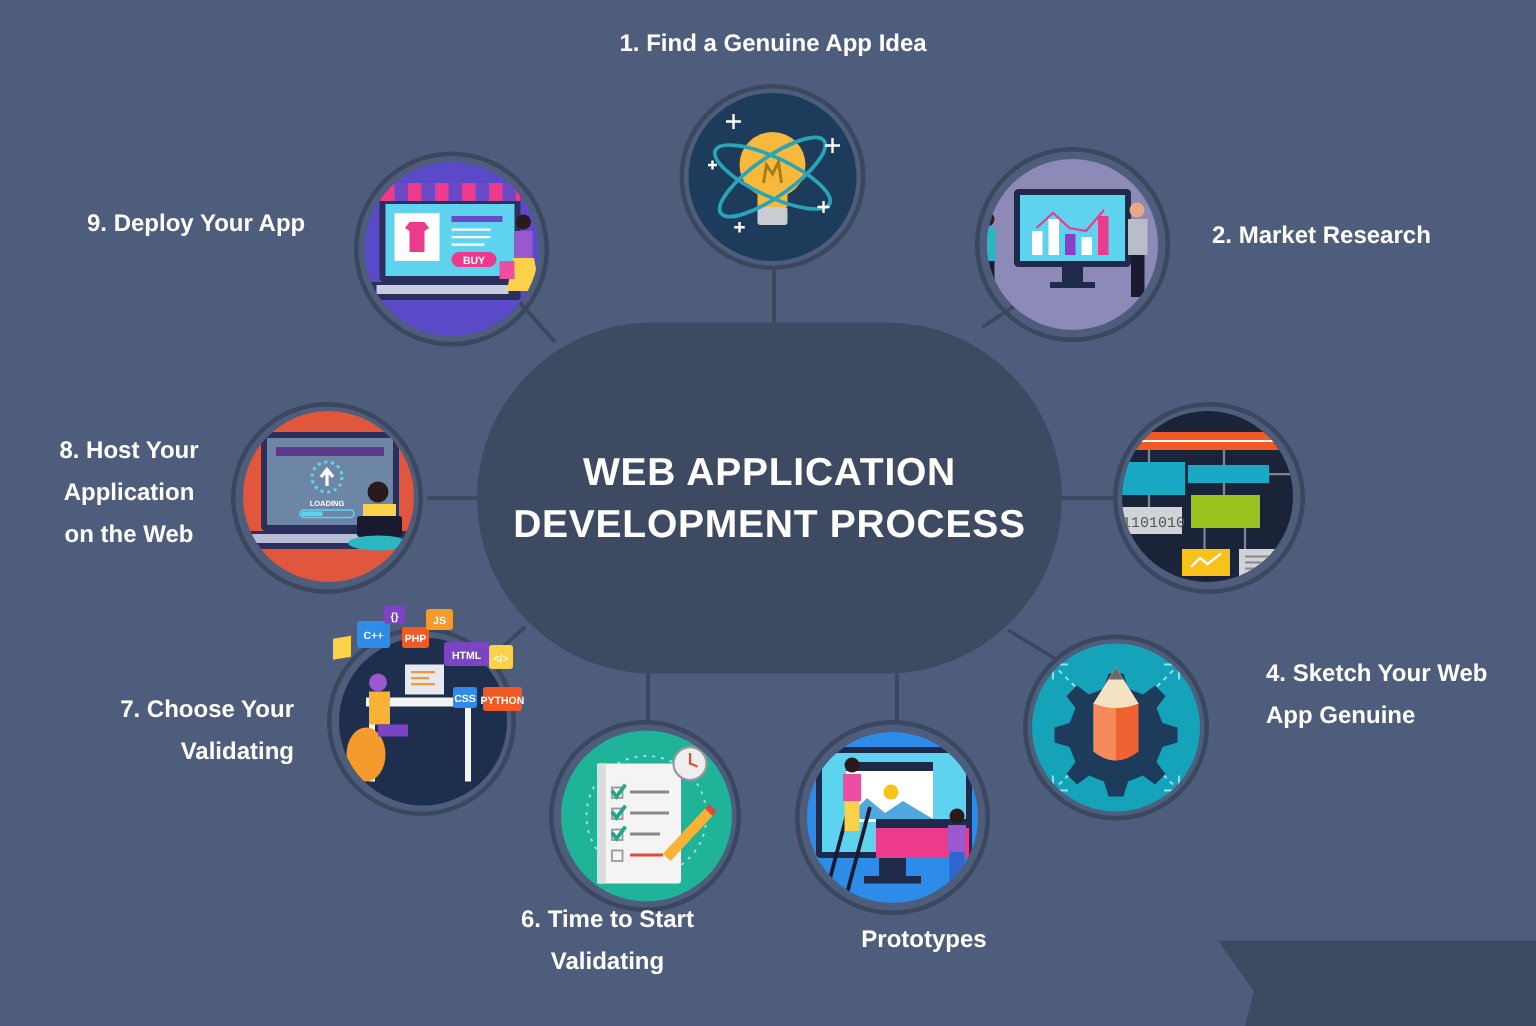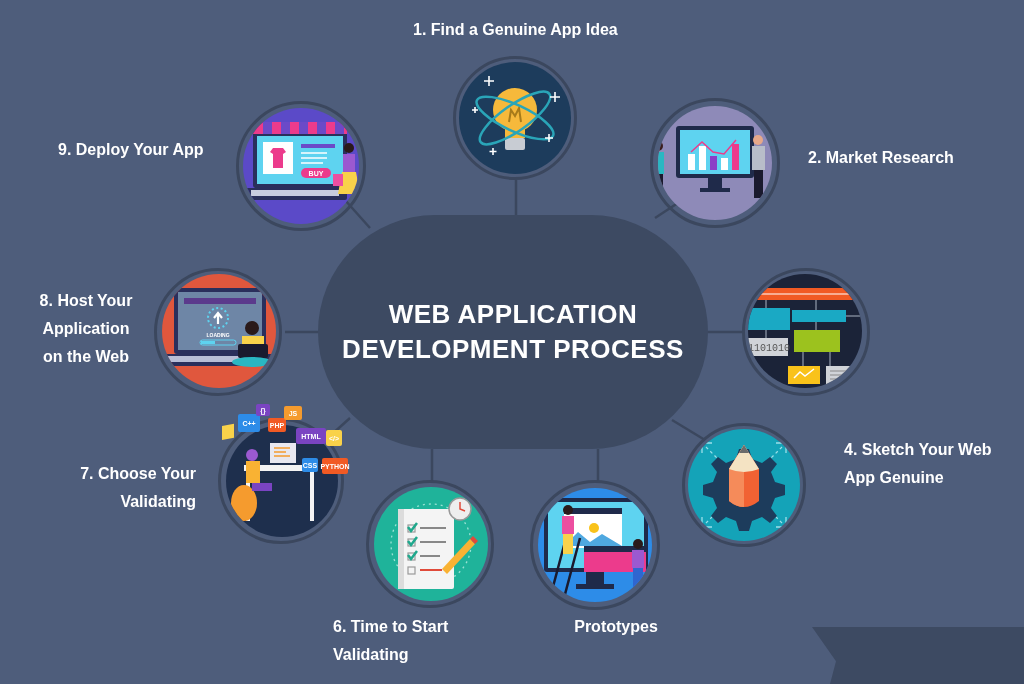--- a/index.html
+++ b/index.html
@@ -186,21 +186,21 @@
           <line x1="46" y1="55" x2="72" y2="55"></line>
           <line x1="46" y1="69" x2="66" y2="69"></line>
         </g>
       <line x1="46" y1="83" x2="68" y2="83" stroke="#e04a3a" stroke-width="2"></line>
       <circle cx="86" cy="22" r="11" fill="#eee" stroke="#999" stroke-width="1.5"></circle>
       <path d="M86 15v7l5 2" stroke="#e04a3a" stroke-width="1.5" fill="none"></path>
       <path d="M68 82 L96 52 L101 57 L73 87 Z" fill="#f9b233"></path>
       <path d="M96 52 L101 57 L104 54 L99 49 Z" fill="#e04a3a"></path>
     </svg>
   </div>
-  <div class="label" style="left:333px;top:613px;text-align:left;width:144px;">
+  <div class="label" style="left:333px;top:600px;text-align:center;width:144px;">
     <div>6. Time to Start</div>
     <div>Validating</div>
   </div>
 
   <div class="ring" style="left:218px;top:418px;width:126px;height:126px;"></div>
   <div class="disk" style="left:226px;top:425px;width:112px;height:112px;background:#1e2f4d;">
     <svg width="112" height="112">
       <rect x="18" y="40" width="72" height="6" fill="#f4f4f4"></rect>
       <rect x="20" y="46" width="4" height="50" fill="#f4f4f4"></rect>
       <rect x="84" y="46" width="4" height="50" fill="#f4f4f4"></rect>

